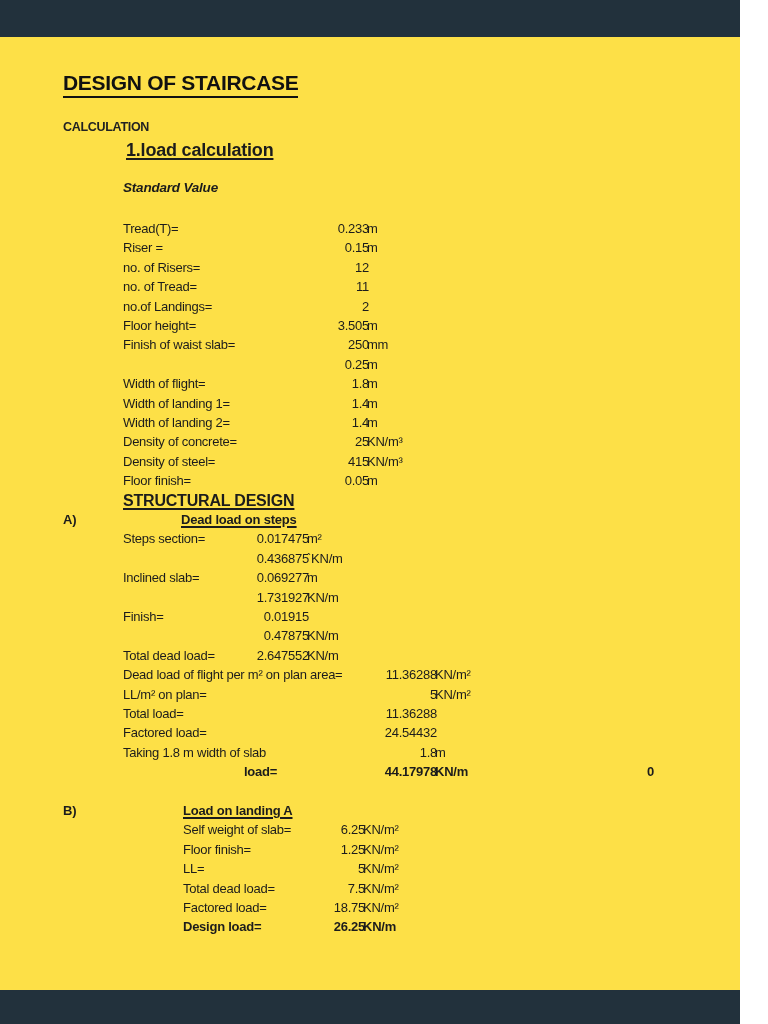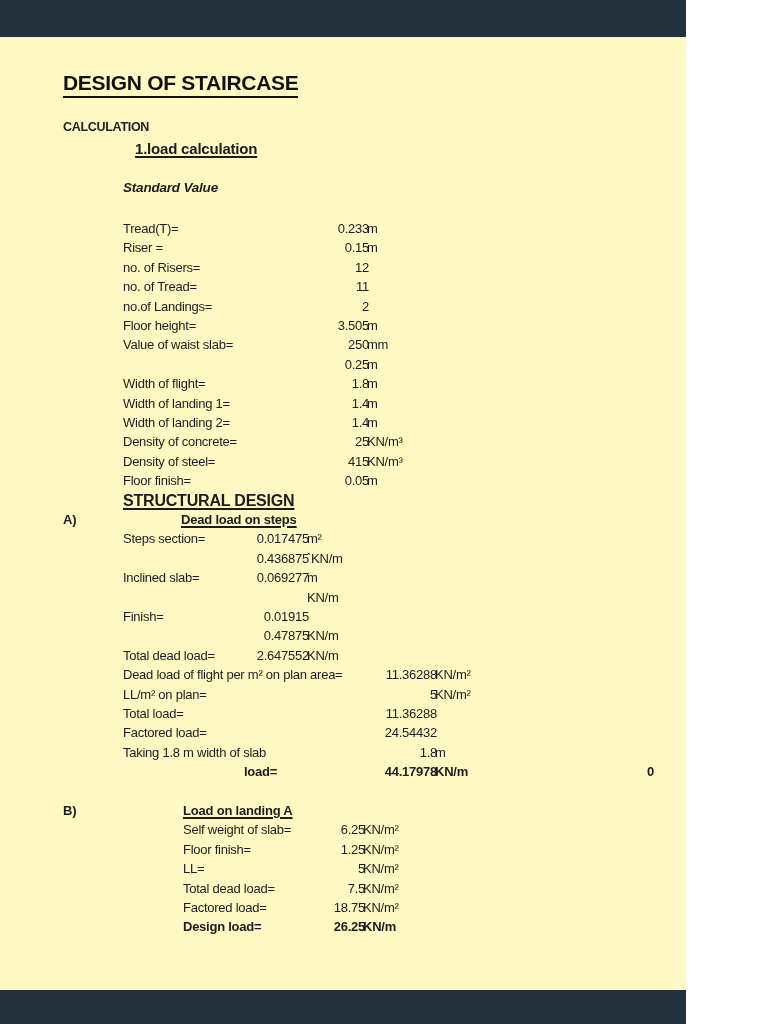--- a/index.html
+++ b/index.html
@@ -1,25 +1,25 @@
 <!DOCTYPE html>
 <html><head>
 <meta charset="utf-8">
 <style>
   html,body{margin:0;padding:0;background:#fff;}
-  .canvas{position:relative;width:686px;height:1024px;background:#fef9c3;overflow:hidden;
+  .canvas{position:relative;width:740px;height:1024px;background:#fde047;overflow:hidden;
           font-family:"Liberation Sans",sans-serif;color:#1c1c1c;}
   .bar{position:absolute;left:0;width:768px;}
   .bar.top{top:0;height:37px;}
   .bar.bottom{top:990px;height:34px;}
   .abs{position:absolute;}
   .doc-title{top:70px;left:63px;font-size:21px;font-weight:bold;color:#111;
              letter-spacing:-0.3px;border-bottom:2.5px solid #111;padding-bottom:1px;line-height:25px;}
   .calc-label{top:120px;left:63px;font-size:12.5px;font-weight:700;letter-spacing:-0.3px;color:#222;}
-  .h-loadcalc{top:140px;left:135px;font-size:15px;font-weight:bold;letter-spacing:-0.2px;
+  .h-loadcalc{top:140px;left:126px;font-size:18px;font-weight:bold;letter-spacing:-0.2px;
               text-decoration:underline;text-decoration-thickness:1.5px;text-underline-offset:2px;}
   .h-standard{top:180px;left:123px;font-size:13.5px;font-weight:bold;font-style:italic;letter-spacing:-0.2px;}
   .sec{position:absolute;left:0;width:768px;}
   .row{position:relative;height:19.4px;line-height:19.4px;font-size:13px;letter-spacing:-0.25px;}
   .row .lbl{position:absolute;left:var(--lx);white-space:pre;}
   .row .num{position:absolute;left:0;width:var(--nw);text-align:right;white-space:pre;padding-left:7px;}
   .row .unit{position:absolute;left:calc(var(--nw) + 5px);white-space:pre;}
   .row .extra{position:absolute;left:647px;}
   .row.b{font-weight:bold;}
   .row.lr .lbl{width:calc(277px - var(--lx));text-align:right;}
@@ -72,21 +72,21 @@
         <span class="lbl">no.of Landings=</span>
         <span class="num">2</span>
         <span class="unit"></span>
       </div>
       <div class="row">
         <span class="lbl">Floor height=</span>
         <span class="num">3.505</span>
         <span class="unit">m</span>
       </div>
       <div class="row">
-        <span class="lbl">Value of waist slab=</span>
+        <span class="lbl">Finish of waist slab=</span>
         <span class="num">250</span>
         <span class="unit">mm</span>
       </div>
       <div class="row">
         <span class="lbl"></span>
         <span class="num">0.25</span>
         <span class="unit">m</span>
       </div>
       <div class="row">
         <span class="lbl">Width of flight=</span>
@@ -140,20 +140,21 @@
         <span class="num">0.436875</span>
         <span class="unit">`KN/m</span>
       </div>
       <div class="row">
         <span class="lbl">Inclined slab=</span>
         <span class="num">0.069277</span>
         <span class="unit">m</span>
       </div>
       <div class="row">
         <span class="lbl"></span>
+        <span class="num">1.731927</span>
         <span class="unit">KN/m</span>
       </div>
       <div class="row">
         <span class="lbl">Finish=</span>
         <span class="num">0.01915</span>
         <span class="unit"></span>
       </div>
       <div class="row">
         <span class="lbl"></span>
         <span class="num">0.47875</span>

